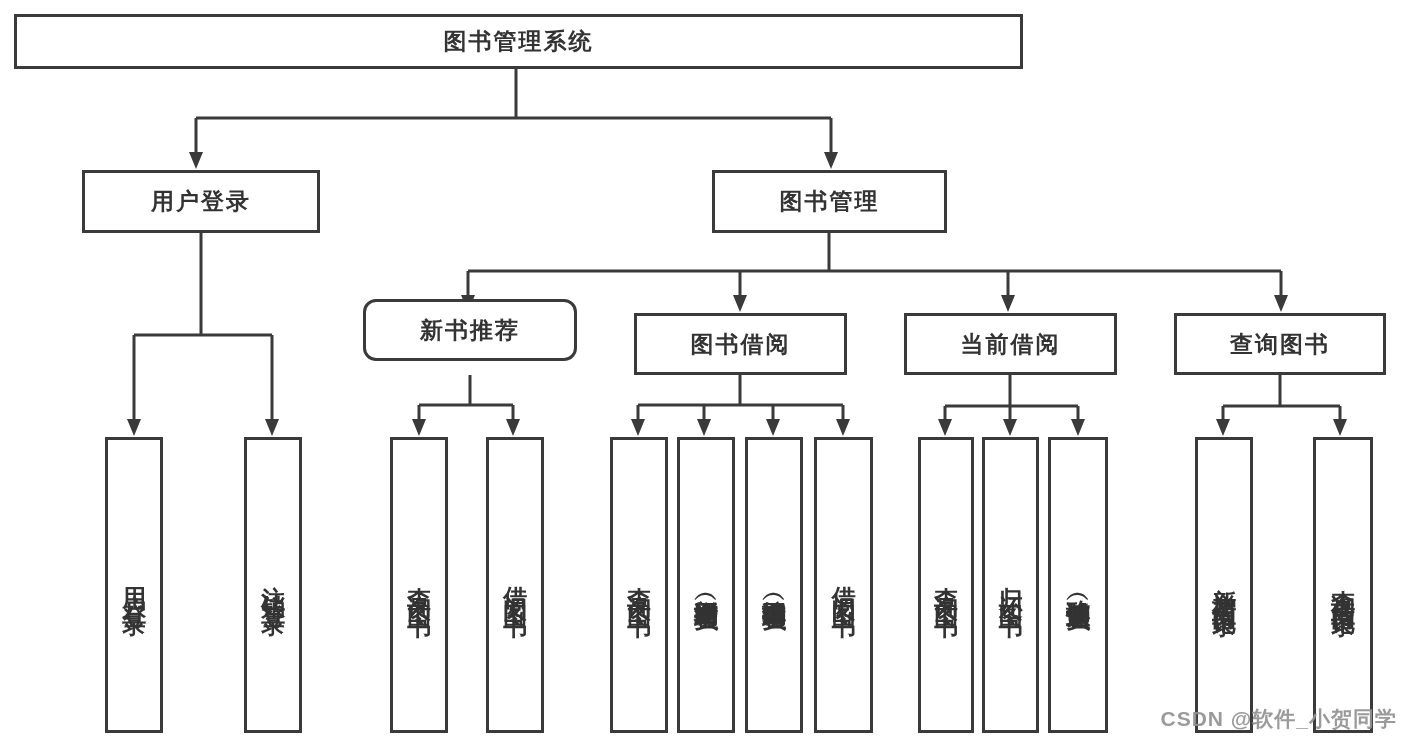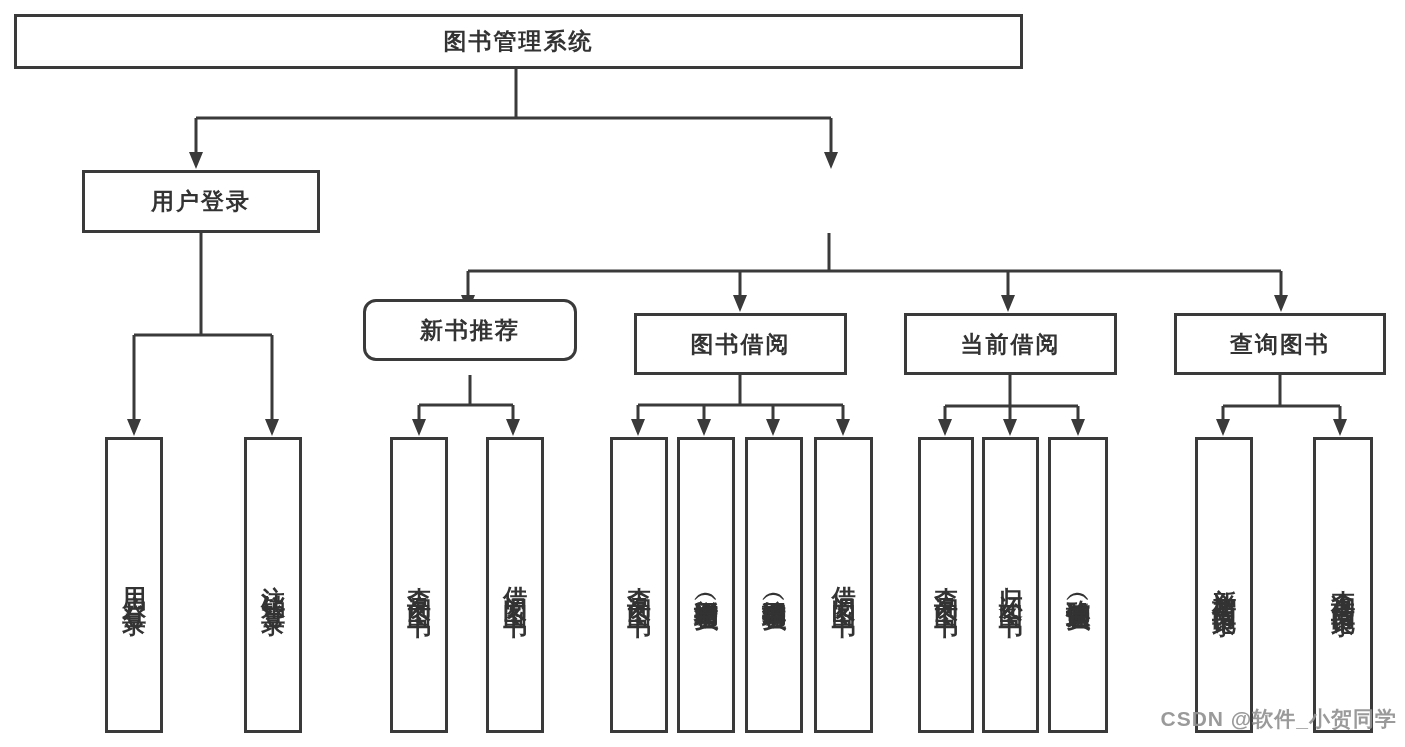--- a/index.html
+++ b/index.html
@@ -113,20 +113,21 @@
       M938 419 L952 419 L945 436 Z
       M1003 419 L1017 419 L1010 436 Z
       M1071 419 L1085 419 L1078 436 Z
       M1216 419 L1230 419 L1223 436 Z
       M1333 419 L1347 419 L1340 436 Z"></path>
   </svg>
 
   <div class="hbox" id="n-root">图书管理系统</div>
 
   <div class="hbox" id="n-b0">用户登录</div>
+  <div class="hbox" id="n-b1">图书管理</div>
 
   <div class="hbox" id="n-m0">新书推荐</div>
   <div class="hbox" id="n-m1">图书借阅</div>
   <div class="hbox" id="n-m2">当前借阅</div>
   <div class="hbox" id="n-m3">查询图书</div>
 
   <div class="leaf spaced" id="l-00">用户登录</div>
   <div class="leaf spaced" id="l-01">注销登录</div>
 
   <div class="leaf spaced" id="l-10">查询图书</div>

